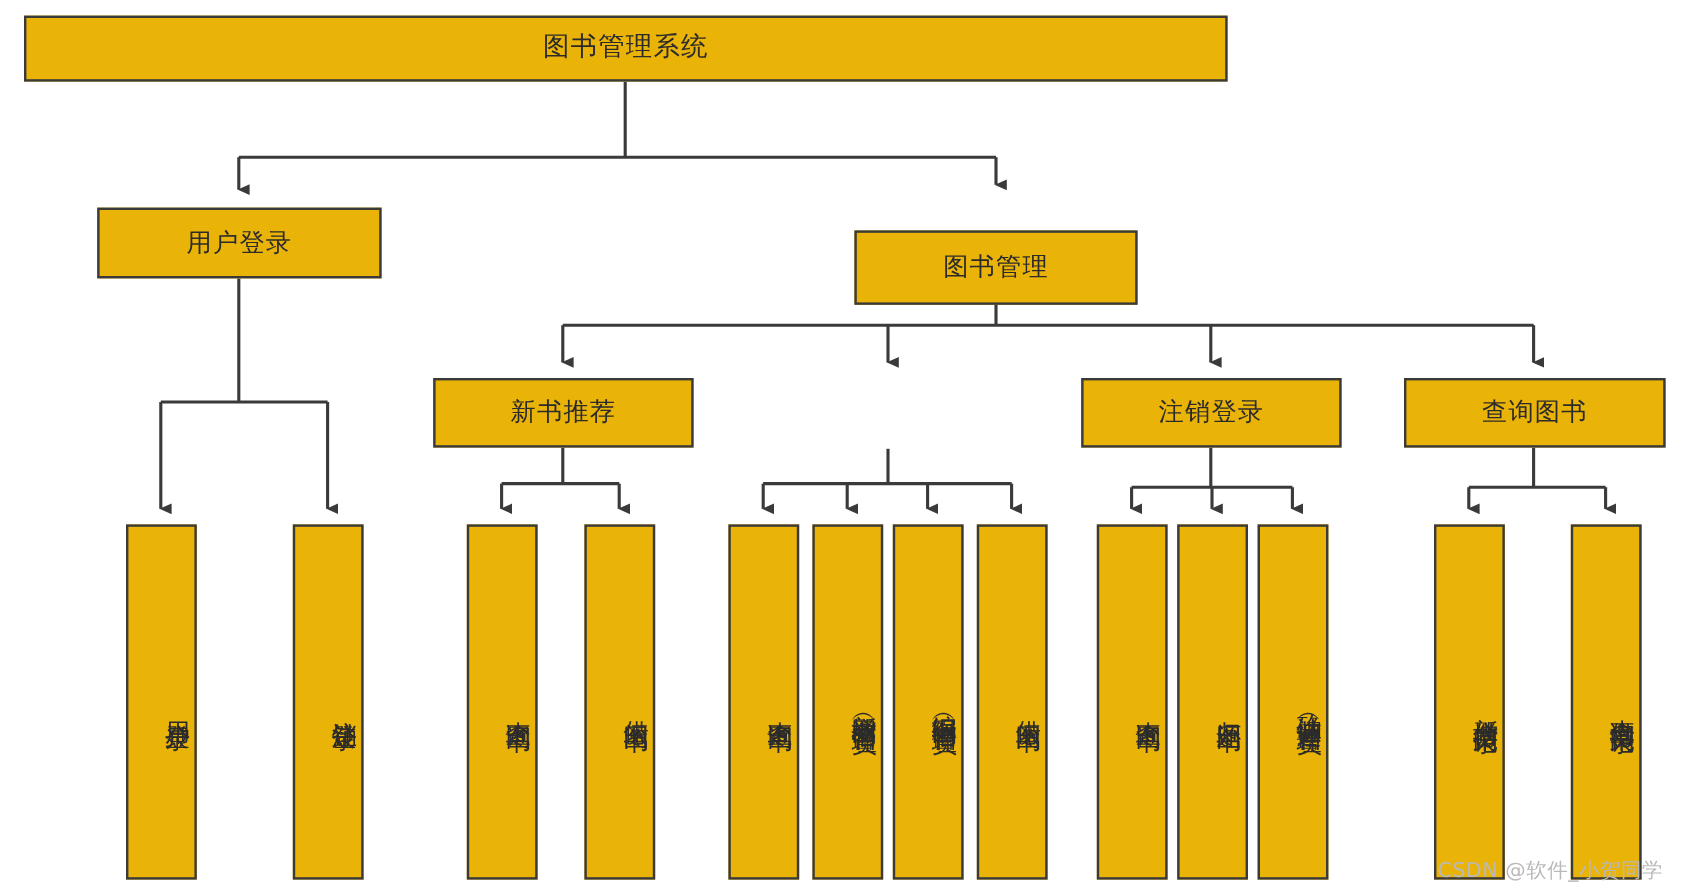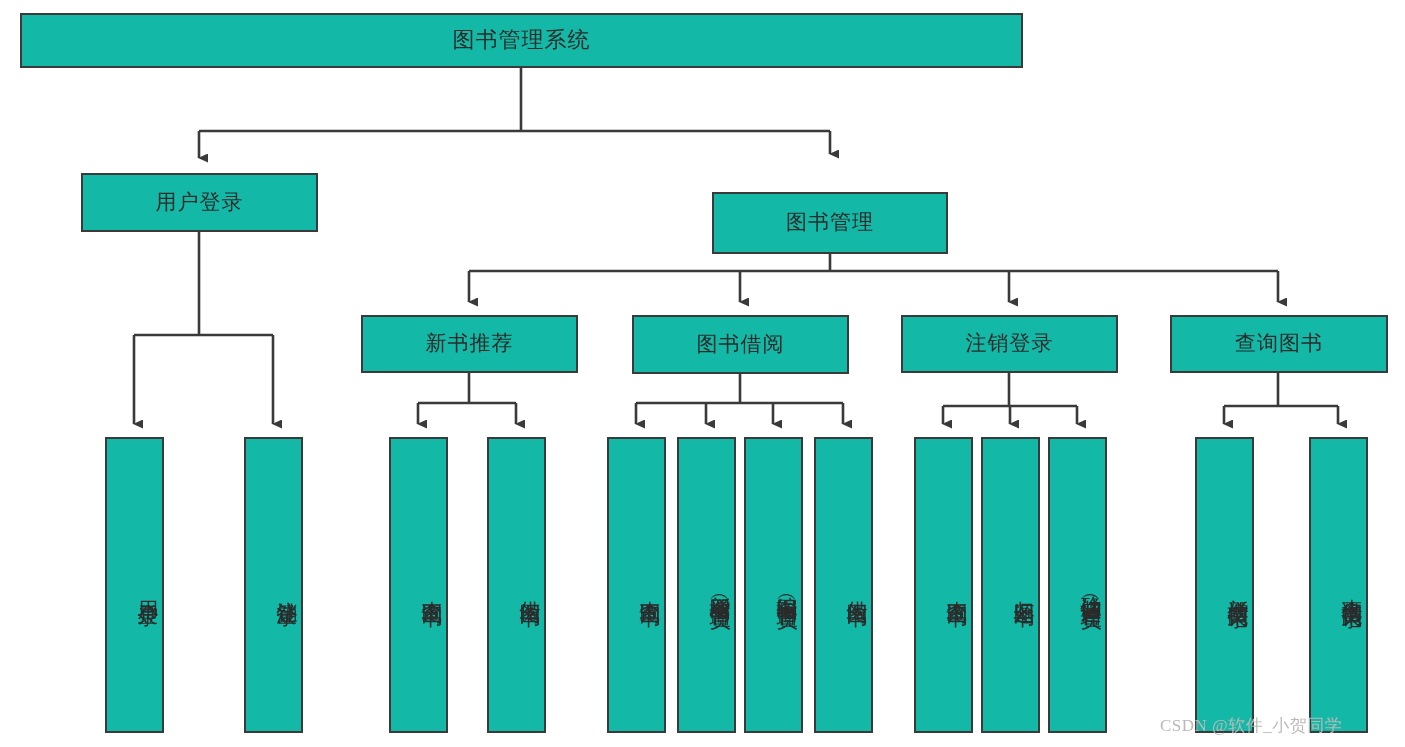--- a/index.html
+++ b/index.html
@@ -21,21 +21,21 @@
     position: absolute;
     left: 0;
     top: 0;
     width: 1405px;
     height: 747px;
     pointer-events: none;
   }
   .node {
     position: absolute;
     box-sizing: border-box;
-    background: #14b8a6;
+    background: #eab308;
     border: 2.5px solid #3a3a3a;
     display: flex;
     align-items: center;
     justify-content: center;
     color: #2b2b2b;
   }
   .node.horiz {
     font-size: 21px;
     letter-spacing: 1px;
     line-height: 1.2;
@@ -53,27 +53,26 @@
     writing-mode: vertical-rl;
     text-orientation: upright;
     white-space: nowrap;
     display: block;
   }
   .node.root {
     font-size: 22px;
   }
   .watermark {
     position: absolute;
-    left: 1160px;
+    left: 1198px;
     top: 714px;
     font-size: 17px;
     color: #b9b9b9;
     white-space: nowrap;
     letter-spacing: 0.5px;
-    font-family: Liberation Serif, serif;
   }
 </style>
 </head>
 <body>
 
 <div id="stage">
 
   <svg class="connectors" viewBox="0 0 1405 747">
     <defs>
       <marker id="arrowhead" markerWidth="9" markerHeight="10" refX="4.5" refY="9" orient="auto" markerUnits="userSpaceOnUse">
@@ -131,23 +130,20 @@
   <div class="node horiz" style="left:81px; top:173px; width:237px; height:59px;">
     <span>用户登录</span>
   </div>
   <div class="node horiz" style="left:712px; top:170px; width:236px; height:62px;margin-top:22px;">
     <span>图书管理</span>
   </div>
 
   <div class="node horiz" style="left:361px; top:315px; width:217px; height:58px;">
     <span>新书推荐</span>
   </div>
-  <div class="node horiz" style="left:632px; top:315px; width:217px; height:59px;">
-    <span>图书借阅</span>
-  </div>
   <div class="node horiz" style="left:901px; top:315px; width:217px; height:58px;">
     <span>注销登录</span>
   </div>
   <div class="node horiz" style="left:1170px; top:315px; width:218px; height:58px;">
     <span>查询图书</span>
   </div>
 
   <div class="node vert" style="left:105px; top:437px; width:59px; height:296px;">
     <span class="vtext">用户登录</span>
   </div>

